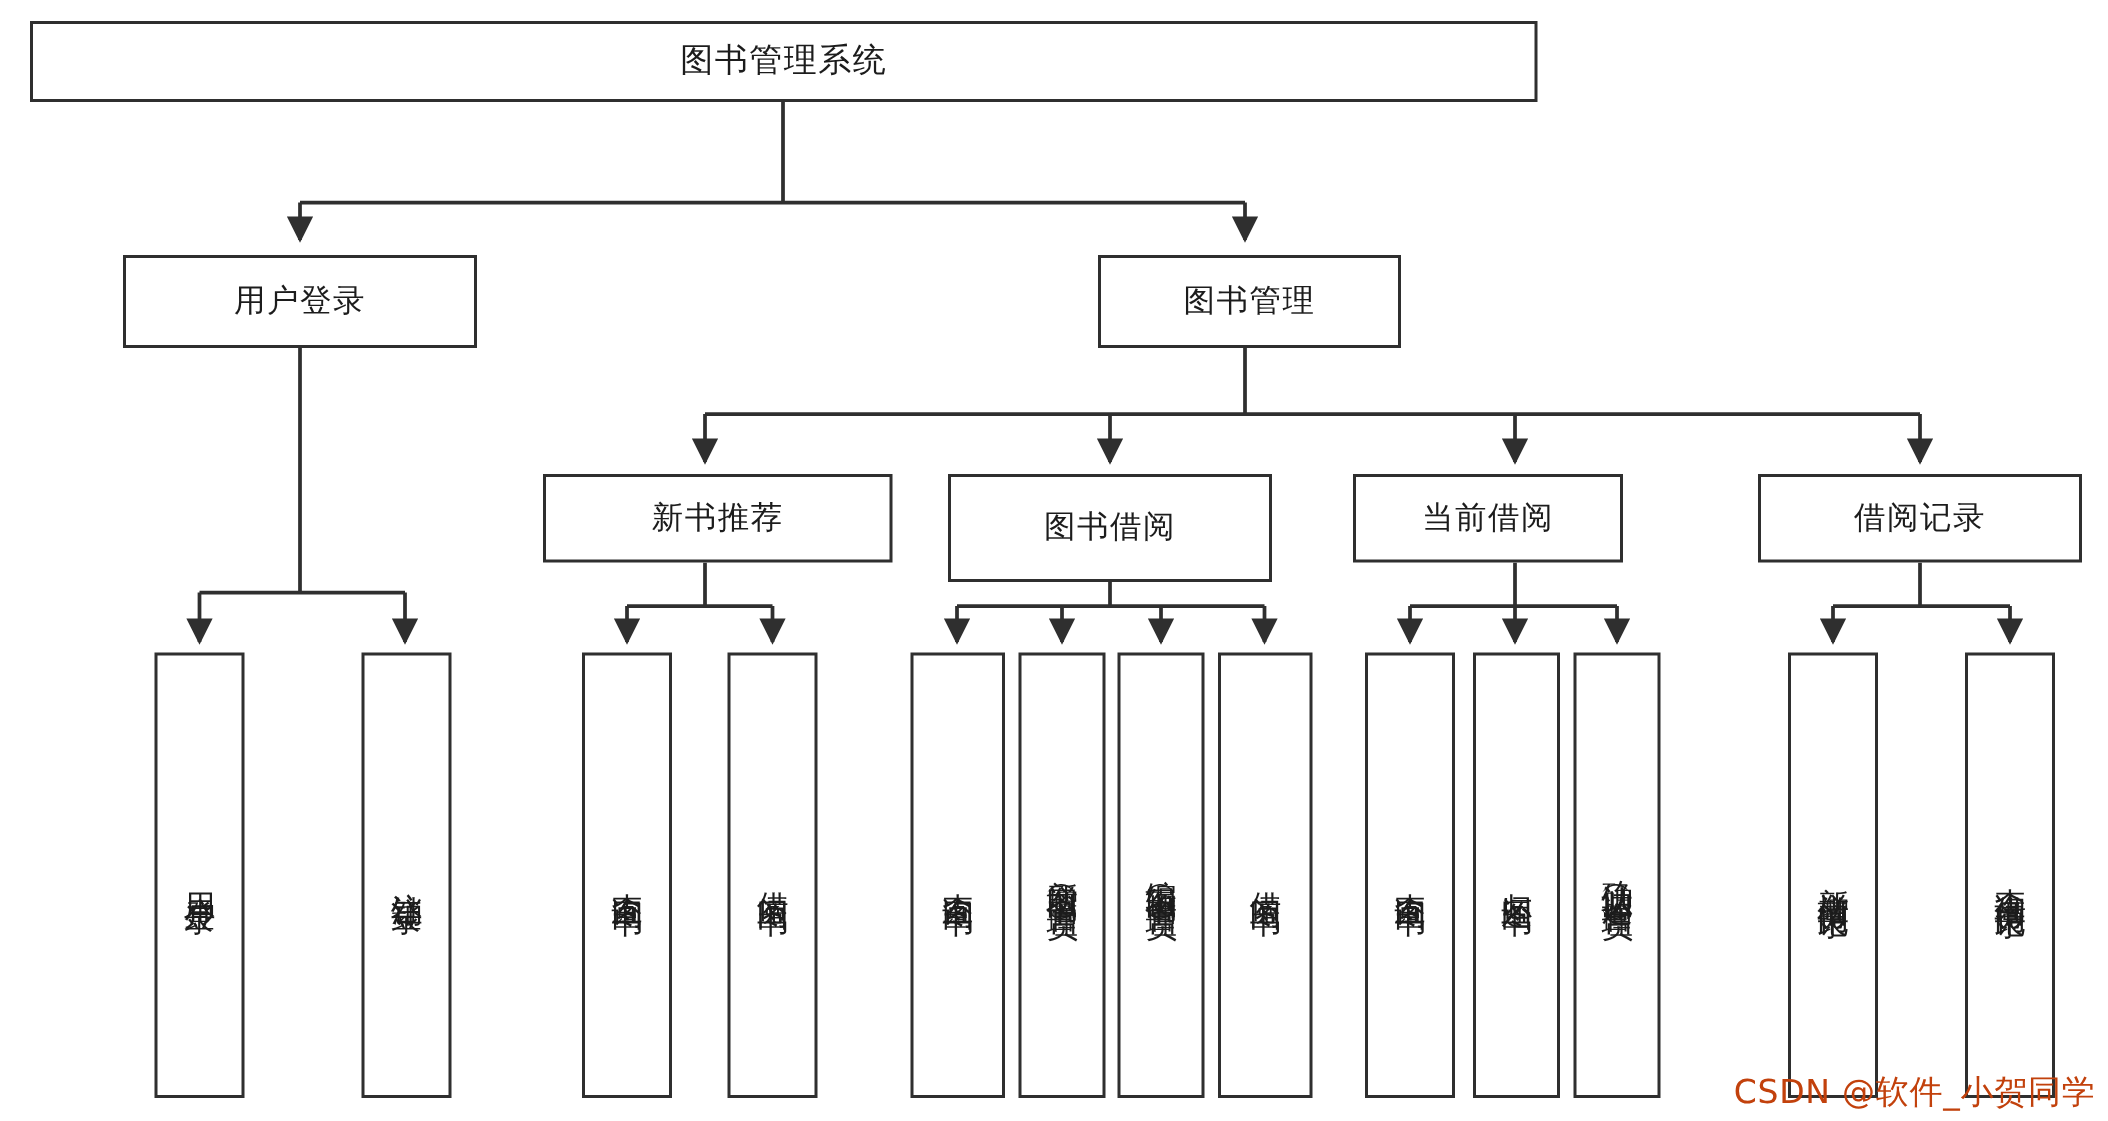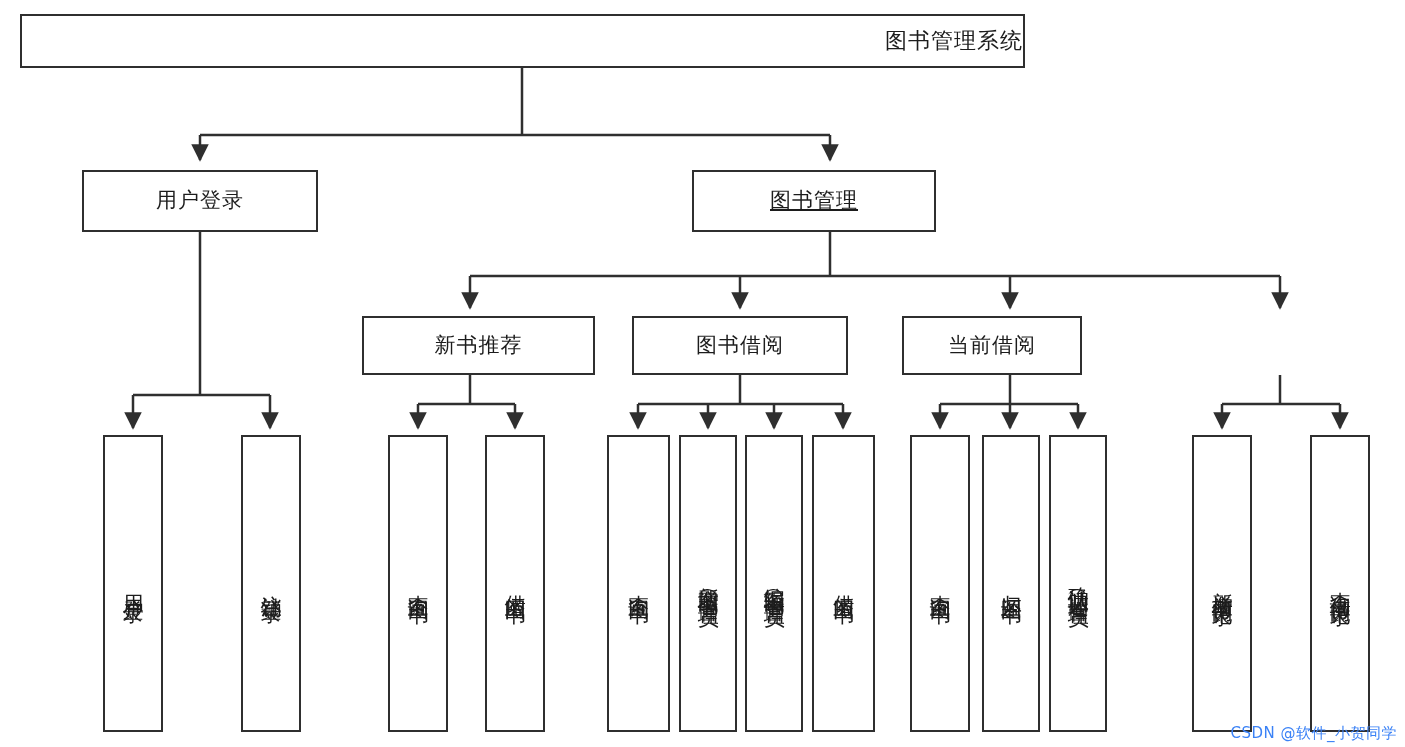--- a/index.html
+++ b/index.html
@@ -37,42 +37,41 @@
     color: #1c1c1c;
   }
   .node-h {
     font-size: 21px;
     line-height: 1.2;
     letter-spacing: 1px;
     white-space: nowrap;
   }
   .node-root {
     font-size: 22px;
-    justify-content: flex-end;
   }
   .node-v {
     writing-mode: vertical-rl;
     text-orientation: upright;
     font-size: 21px;
     line-height: 1.35;
     letter-spacing: 3px;
     align-items: center;
     justify-content: center;
     text-align: center;
     padding: 4px 0;
   }
   .node-v > span {
     display: block;
   }
   .watermark {
     position: absolute;
     right: 8px;
     bottom: 4px;
-    font-size: 15px;
-    color: #3b82f6;
+    font-size: 22px;
+    color: #c2410c;
     letter-spacing: 0.5px;
     white-space: nowrap;
     font-family: "DejaVu Sans", "Liberation Sans", sans-serif;
   }
 </style>
 </head>
 <body>
 
 <div id="canvas">
 
@@ -126,33 +125,36 @@
     </g>
   </svg>
 
   <div class="node node-h node-root" style="left:20px; top:14px; width:1005px; height:54px;">
     <span>图书管理系统</span>
   </div>
 
   <div class="node node-h" style="left:82px; top:170px; width:236px; height:62px;">
     <span>用户登录</span>
   </div>
-  <div class="node node-h" style="left:692px; top:170px; width:244px; height:62px;text-decoration:underline;">
+  <div class="node node-h" style="left:732px; top:170px; width:202px; height:62px;">
     <span>图书管理</span>
   </div>
 
   <div class="node node-h" style="left:362px; top:316px; width:233px; height:59px;">
     <span>新书推荐</span>
   </div>
-  <div class="node node-h" style="left:632px; top:316px; width:216px; height:59px;">
+  <div class="node node-h" style="left:632px; top:316px; width:216px; height:72px;">
     <span>图书借阅</span>
   </div>
   <div class="node node-h" style="left:902px; top:316px; width:180px; height:59px;">
     <span>当前借阅</span>
   </div>
+  <div class="node node-h" style="left:1172px; top:316px; width:216px; height:59px;">
+    <span>借阅记录</span>
+  </div>
 
   <div class="node node-v" style="left:103px; top:435px; width:60px; height:297px;">
     <span>用户登录</span>
   </div>
   <div class="node node-v" style="left:241px; top:435px; width:60px; height:297px;">
     <span>注销登录</span>
   </div>
 
   <div class="node node-v" style="left:388px; top:435px; width:60px; height:297px;">
     <span>查询图书</span>

